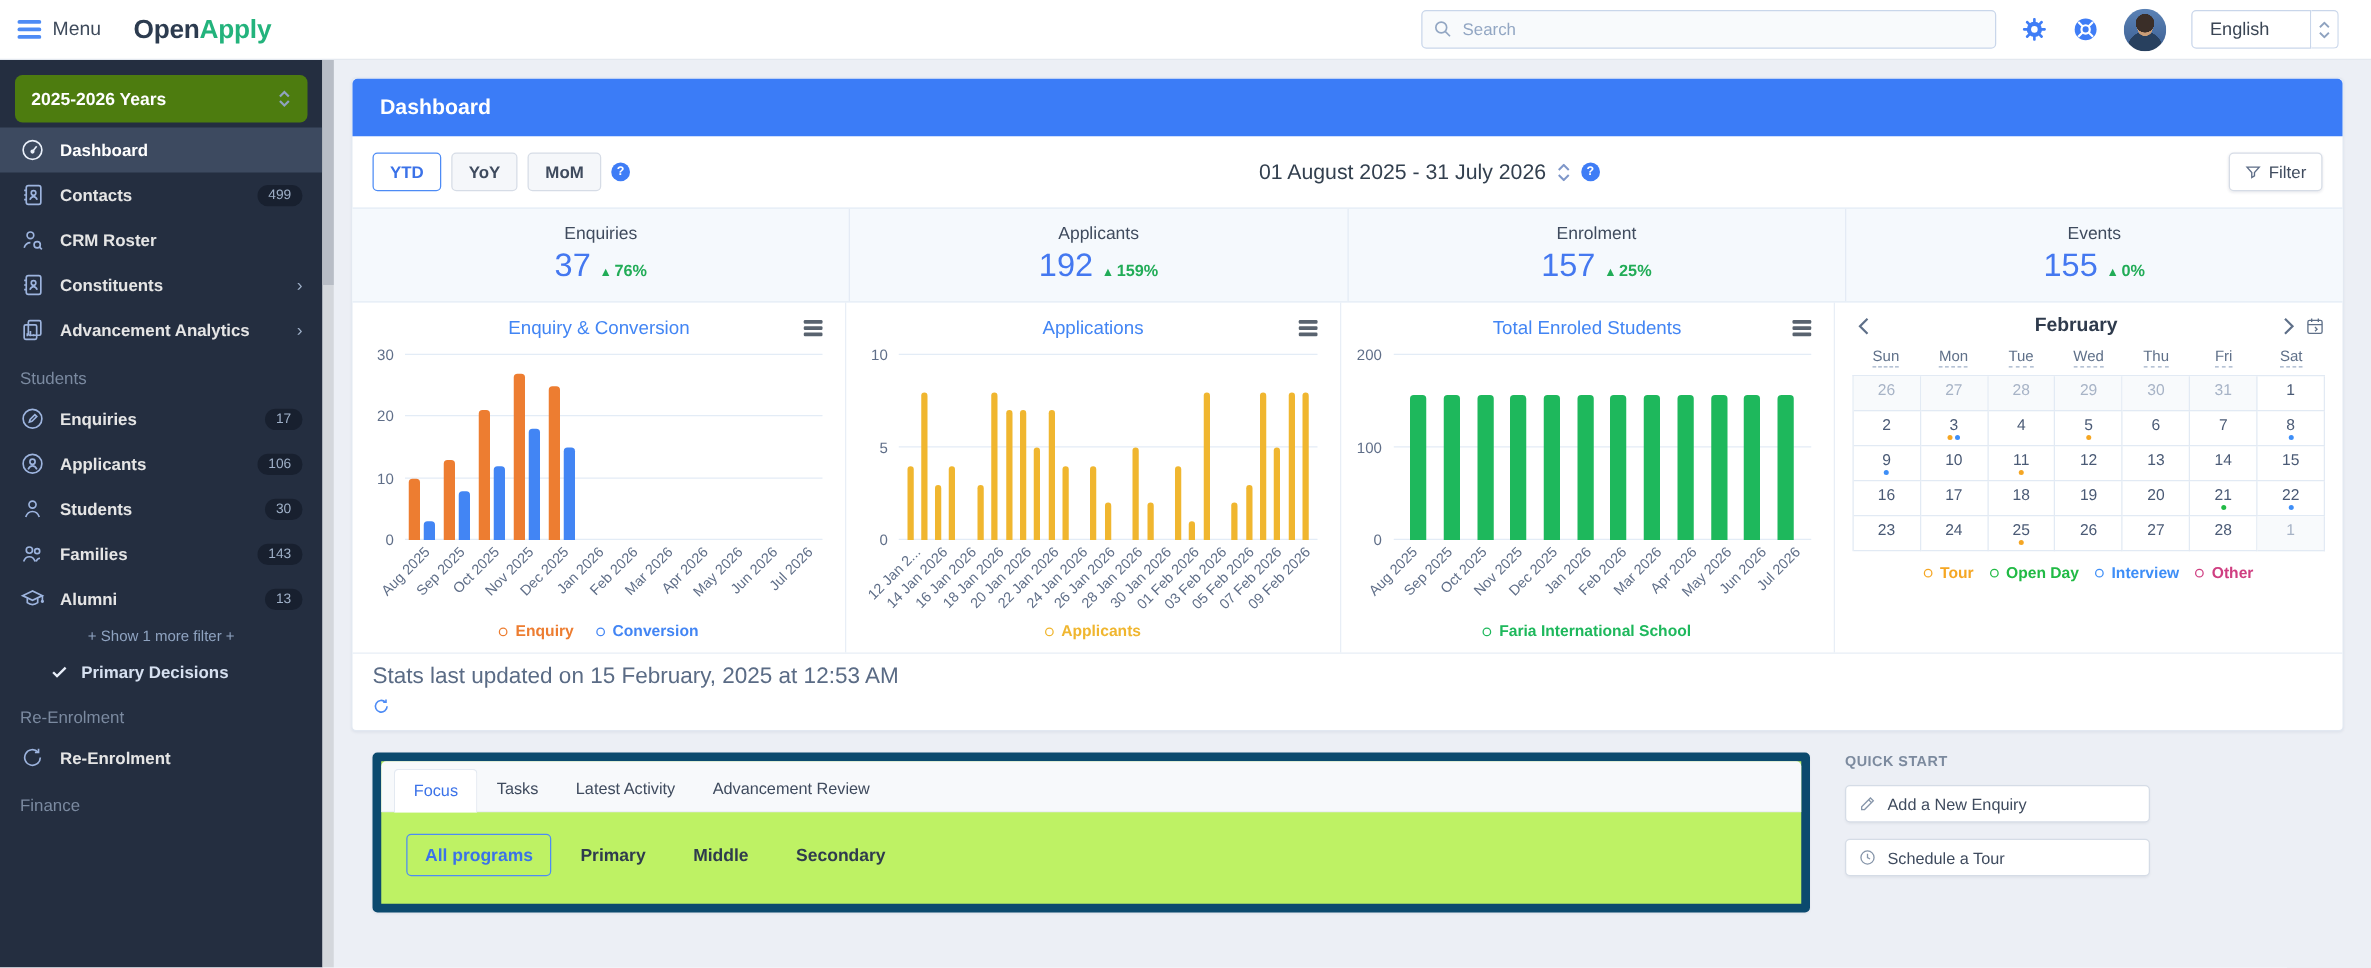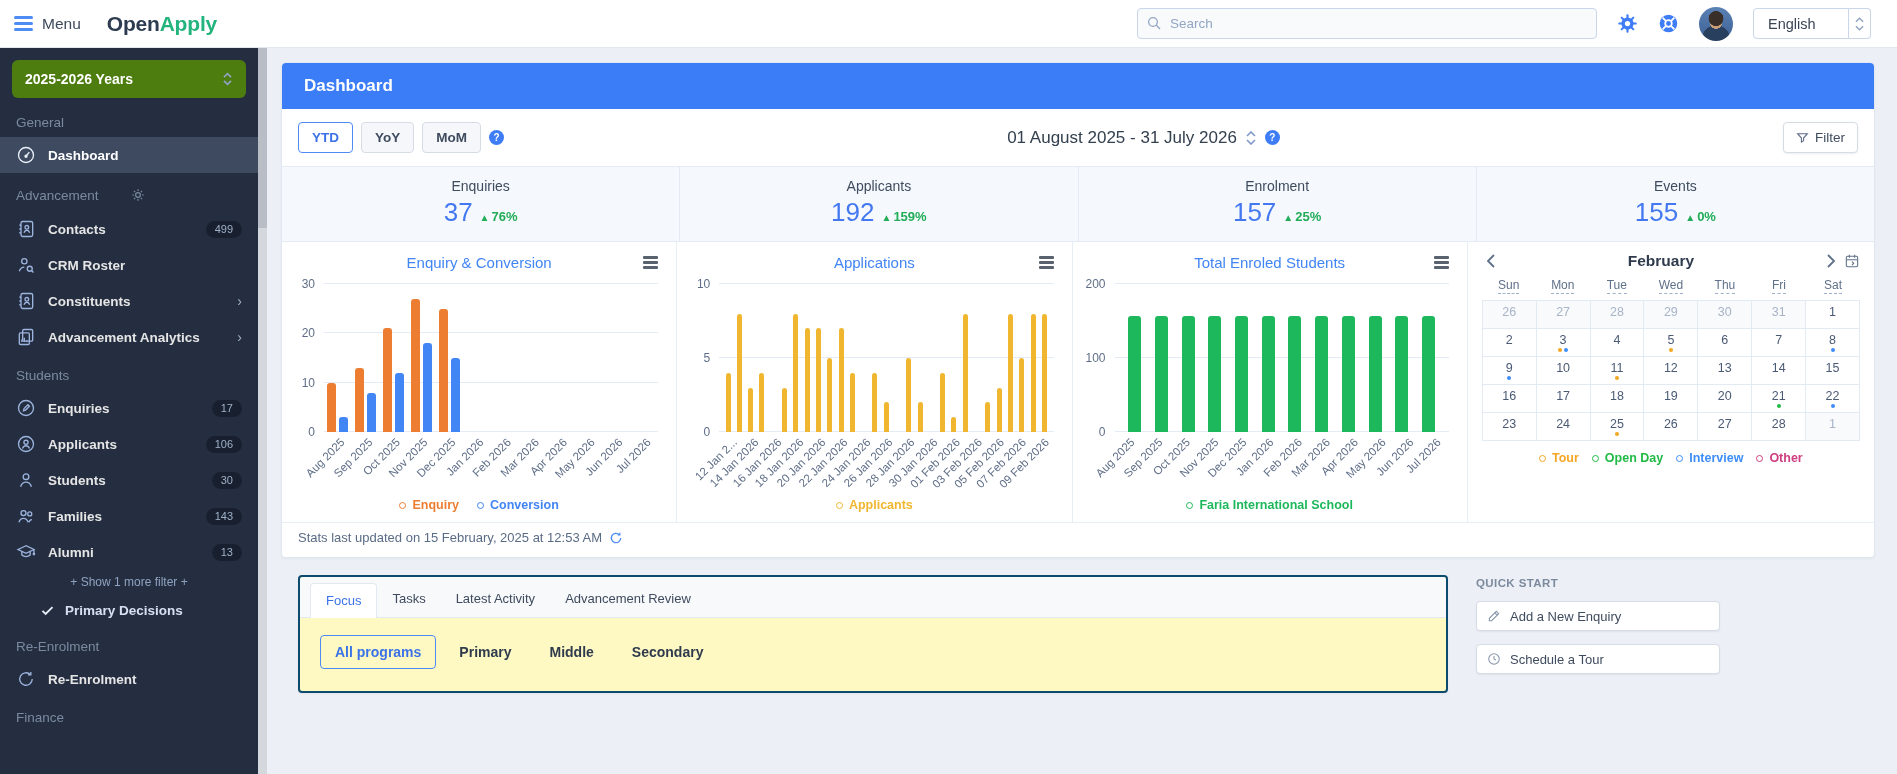--- a/index.html
+++ b/index.html
@@ -136,27 +136,27 @@
   .cal-grid { display:grid; grid-template-columns:repeat(7,1fr);
     border-left:1px solid #e2eaf4; border-top:1px solid #e2eaf4; }
   .cal-cell { height:28px; border-right:1px solid #e2eaf4; border-bottom:1px solid #e2eaf4;
     display:flex; flex-direction:column; align-items:center; justify-content:center;
     font-size:12.5px; color:#4a5a75; cursor:pointer; }
   .cal-cell.muted { color:#a7b3c6; background:#f8fafc; }
   .cal-dots { height:5px; display:flex; gap:2px; align-items:center; }
   .cal-dot { width:4px; height:4px; border-radius:50%; }
   .cal-legend { display:flex; justify-content:center; gap:13px; padding:10px 0; }
 
-  .updated { display:flex; align-items:flex-end; gap:7px; padding:7px 16px 12px;
-    font-size:13px; color:#5a6b85; border-top:1px solid #e8eef6; }
+  .updated { display:flex; align-items:flex-start; gap:7px; padding:7px 16px 12px;
+    font-size:18px; color:#5a6b85; border-top:1px solid #e8eef6;flex-direction:column; }
   .refresh-ico { cursor:pointer; }
 
   
   .bottom-row { margin-top:17px; display:flex; gap:28px; align-items:flex-start; }
-  .focus-card { width:1150px; margin-left:17px; background:#fef9c3; border:2px solid #0c4a6e;
+  .focus-card { width:1150px; margin-left:17px; background:#bef264; border:7px solid #0c4a6e;
     border-radius:4px; box-shadow:0 1px 2px rgba(20,40,80,.05); }
   .tab-strip { background:#f7f9fb; border-bottom:1px solid #e3e9f1; display:flex;
     padding:5px 10px 0; border-radius:4px 4px 0 0; }
   .tab { padding:9px 15px 10px; font-size:13px; color:#3f4b5e; cursor:pointer; }
   .tab.active { background:#fff; color:#3b72e8; border:1px solid #e3e9f1; border-bottom:none;
     border-radius:4px 4px 0 0; position:relative; top:1px; }
   .program-row { padding:17px 20px 22px; display:flex; align-items:center; gap:8px; }
   .program { padding:8px 14px; font-size:14px; font-weight:700; color:#2f3b4d; cursor:pointer;
     border:1px solid transparent; border-radius:4px; background:transparent; font-family:inherit; }
   .program.active { border-color:#4d8bf5; color:#3b72e8; }
@@ -237,43 +237,31 @@
   <aside class="sidebar">
     <div class="year-select">
       <span class="yr">2025-2026 Years</span>
       <span>
         <svg width="11" height="16" viewBox="0 0 12 18" fill="none" stroke="#8fa3c0" stroke-width="2">
             <path d="M2 7l4-4 4 4M2 11l4 4 4-4"></path>
           </svg>
       </span>
     </div>
 
-    <div class="group-label">
-        <span>General</span>
-      </div>
     <div class="nav-item active">
       <span class="ico">
         <svg width="20" height="20" viewBox="0 0 24 24" fill="none" stroke="currentColor" stroke-width="1.6">
             <circle cx="12" cy="12" r="9"></circle>
             <path d="M12 13.5L16 8.5"></path>
             <circle cx="12" cy="13.5" r="1.2" fill="currentColor"></circle>
           </svg>
       </span>
       <span class="nav-label">Dashboard</span>
     </div>
 
-    <div class="group-label">
-      <span>Advancement</span>
-      <span class="ico">
-        <svg width="18" height="18" viewBox="0 0 24 24" fill="none" stroke="currentColor" stroke-width="1.6">
-            <circle cx="12" cy="12" r="3.2"></circle>
-            <path d="M12 6.6V4.4M12 19.6v-2.2M17.4 12h2.2M4.4 12h2.2M15.8 8.2l1.6-1.6M6.6 17.4l1.6-1.6M15.8 15.8l1.6 1.6M6.6 6.6l1.6 1.6"></path>
-          </svg>
-      </span>
-    </div>
     <div class="nav-item">
       <span class="ico">
         <svg width="20" height="20" viewBox="0 0 24 24" fill="none" stroke="currentColor" stroke-width="1.6">
             <rect x="6" y="3" width="14" height="18" rx="2"></rect>
             <circle cx="13" cy="10" r="2.2"></circle>
             <path d="M9.5 16.5c.8-2 2-3 3.5-3s2.7 1 3.5 3M4 7.5h2M4 12h2M4 16.5h2"></path>
           </svg>
       </span>
       <span class="nav-label">Contacts</span>
       <span class="badge">499</span>

